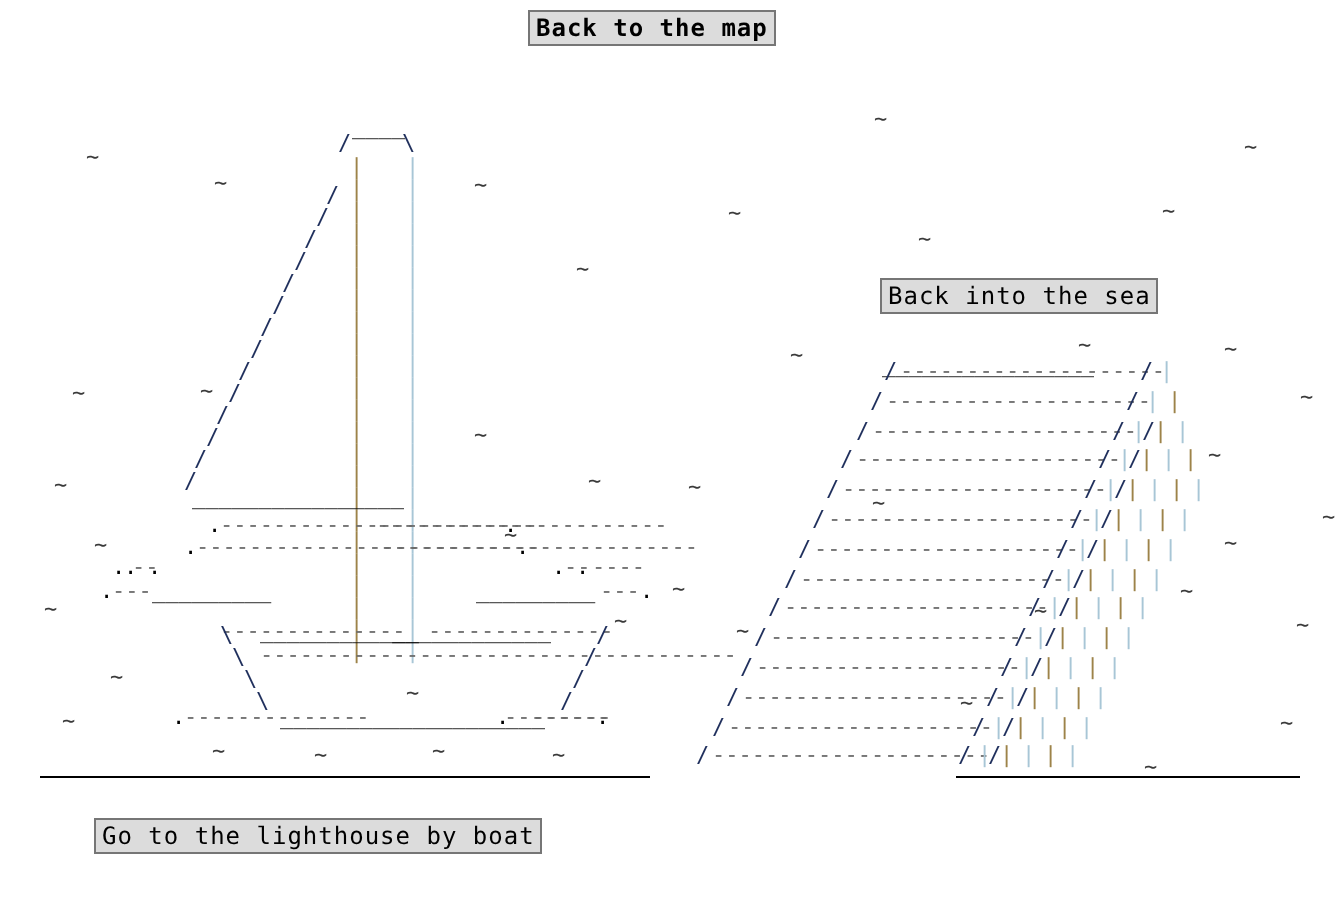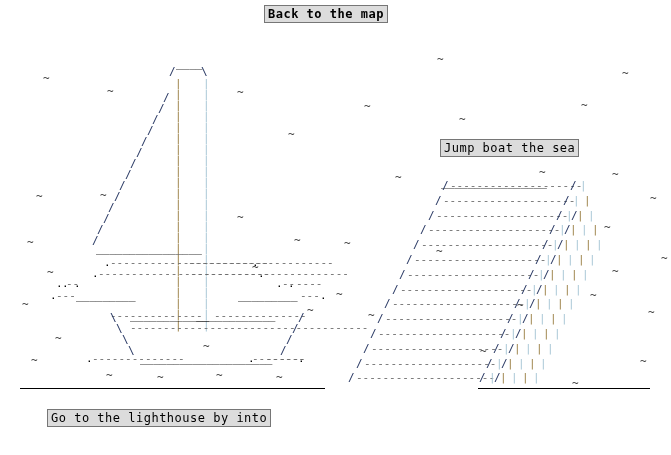--- a/index.html
+++ b/index.html
@@ -337,15 +337,15 @@
     <span class="cell c-bar-b" style="left: 511px; top: 372px;">|</span>
     <span class="cell c-bar-t" style="left: 522px; top: 372px;">|</span>
     <span class="cell c-bar-b" style="left: 533px; top: 372px;">|</span>
     <span class="cell c-slash" style="left: 494px; top: 372px;">/</span>
     <div style="position: absolute; left: 20px; top: 388px; width: 305px; height: 1px; background: rgb(0, 0, 0);"></div>
     <div style="position: absolute; left: 478px; top: 388px; width: 172px; height: 1px; background: rgb(0, 0, 0);"></div>
   </div>
 
 <div class="ascii-btn" id="btn-back">Back to the map</div>
 
-<div class="ascii-btn" id="btn-sea">Jump boat the sea</div>
-
-<div class="ascii-btn" id="btn-lighthouse">Go to the lighthouse by into</div>
+<div class="ascii-btn" id="btn-sea">Back into the sea</div>
+
+<div class="ascii-btn" id="btn-lighthouse">Go to the lighthouse by boat</div>
 
 </body></html>

